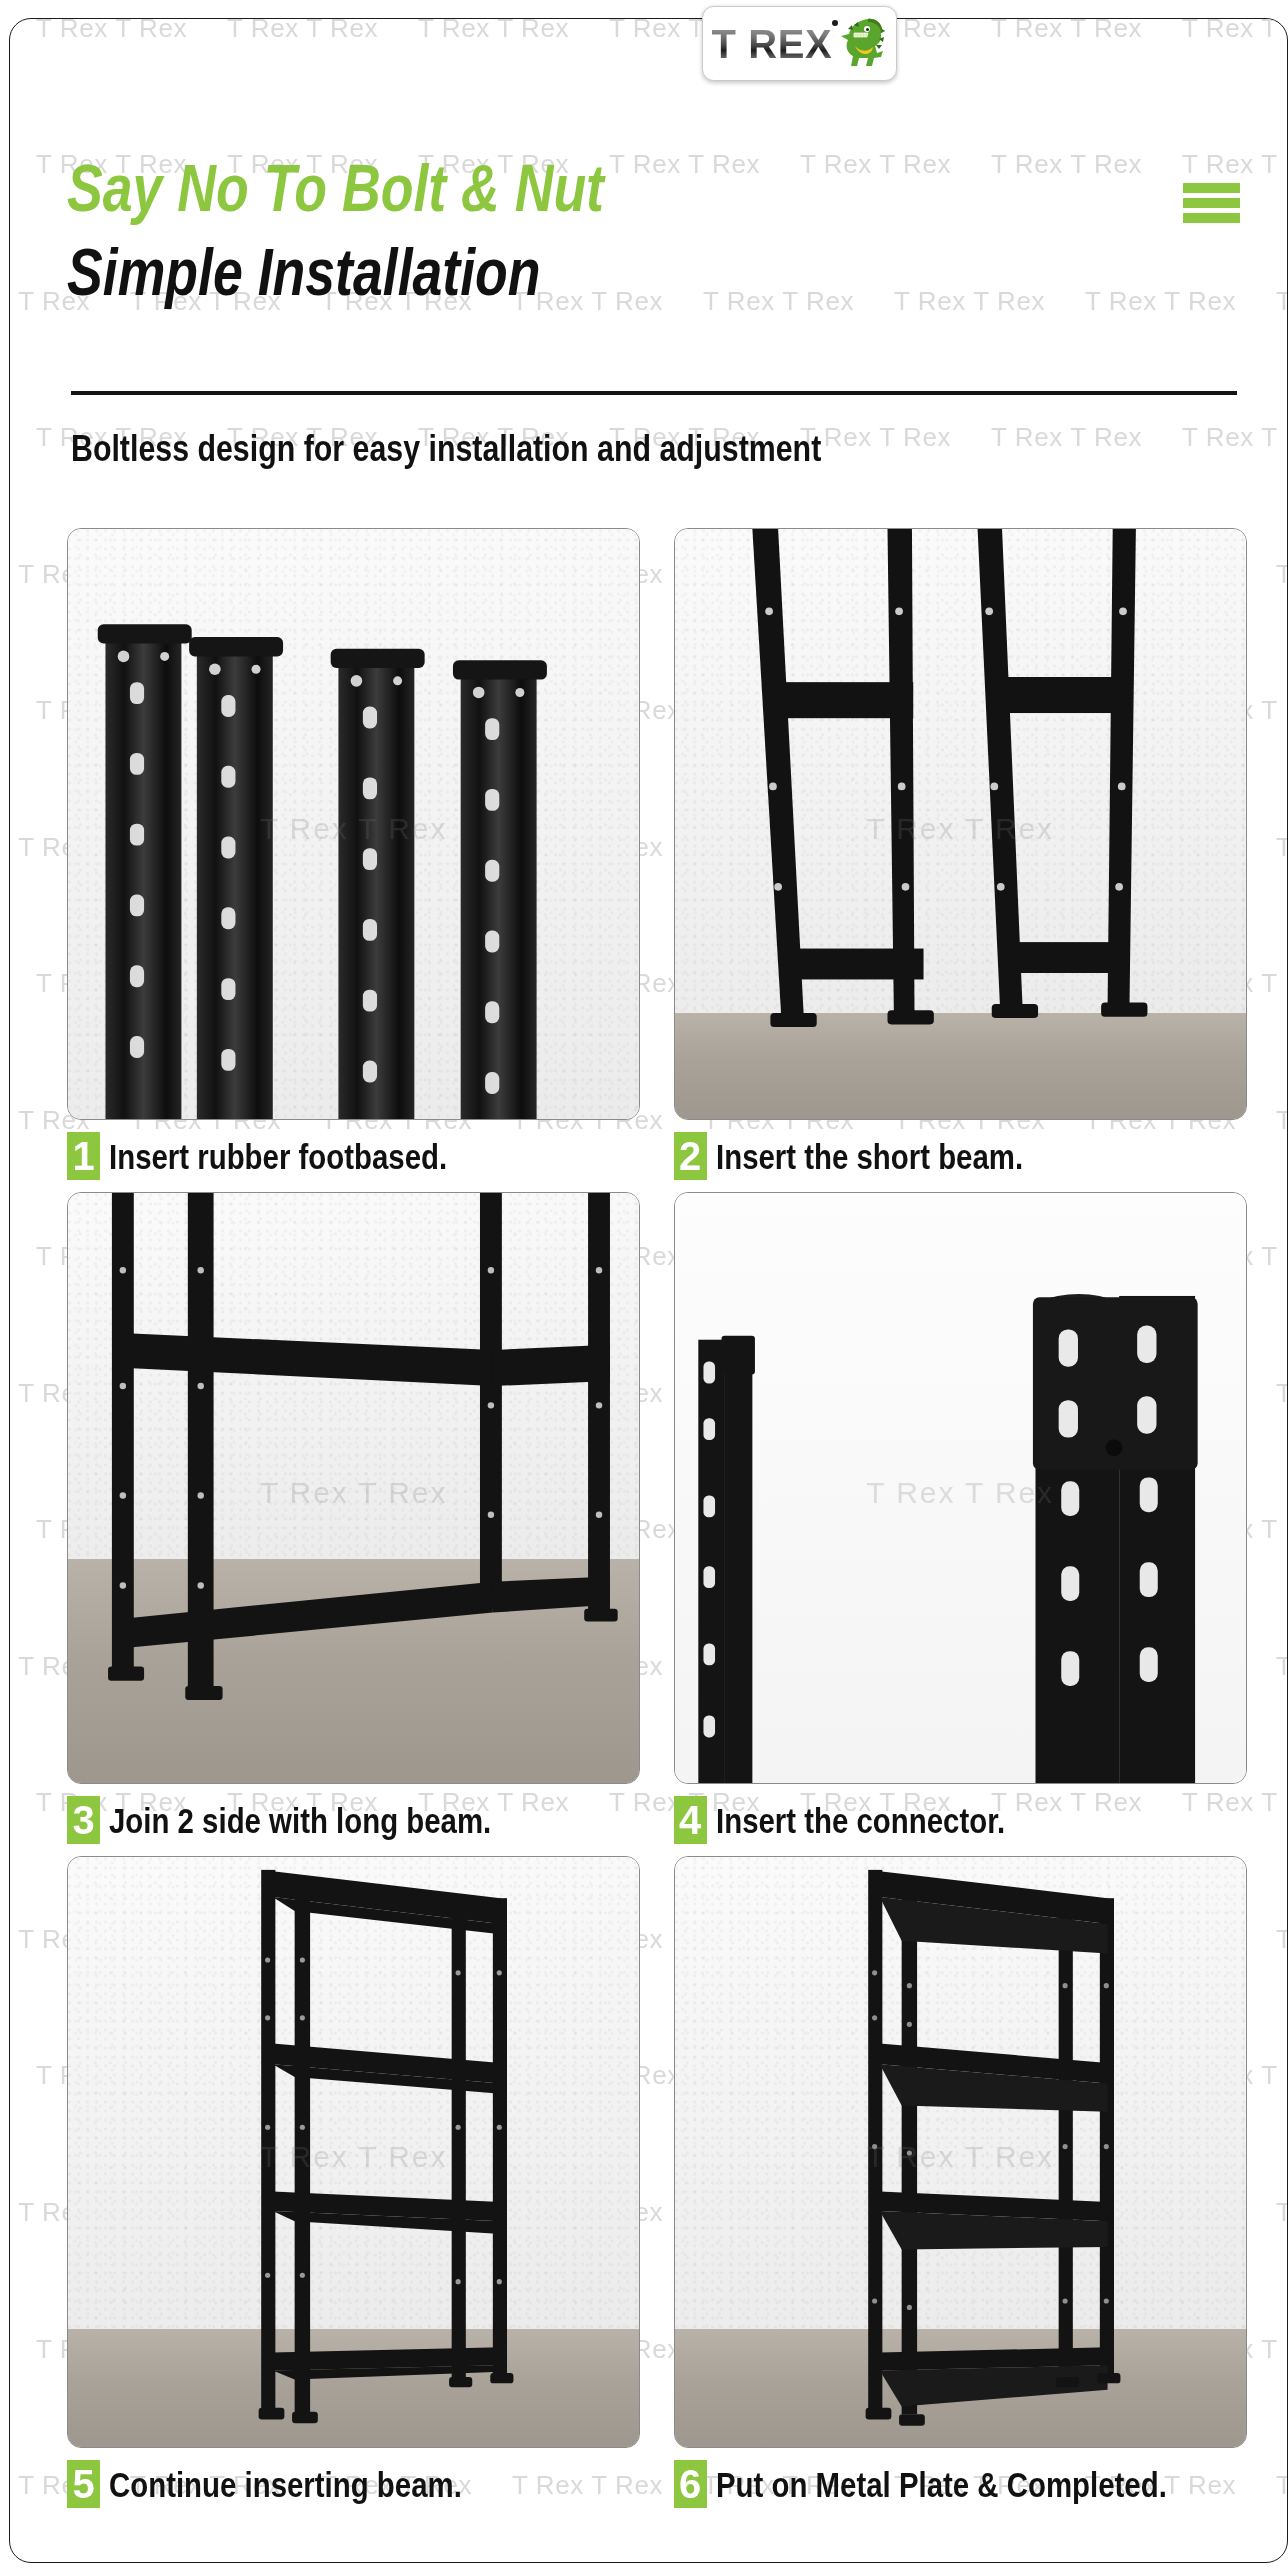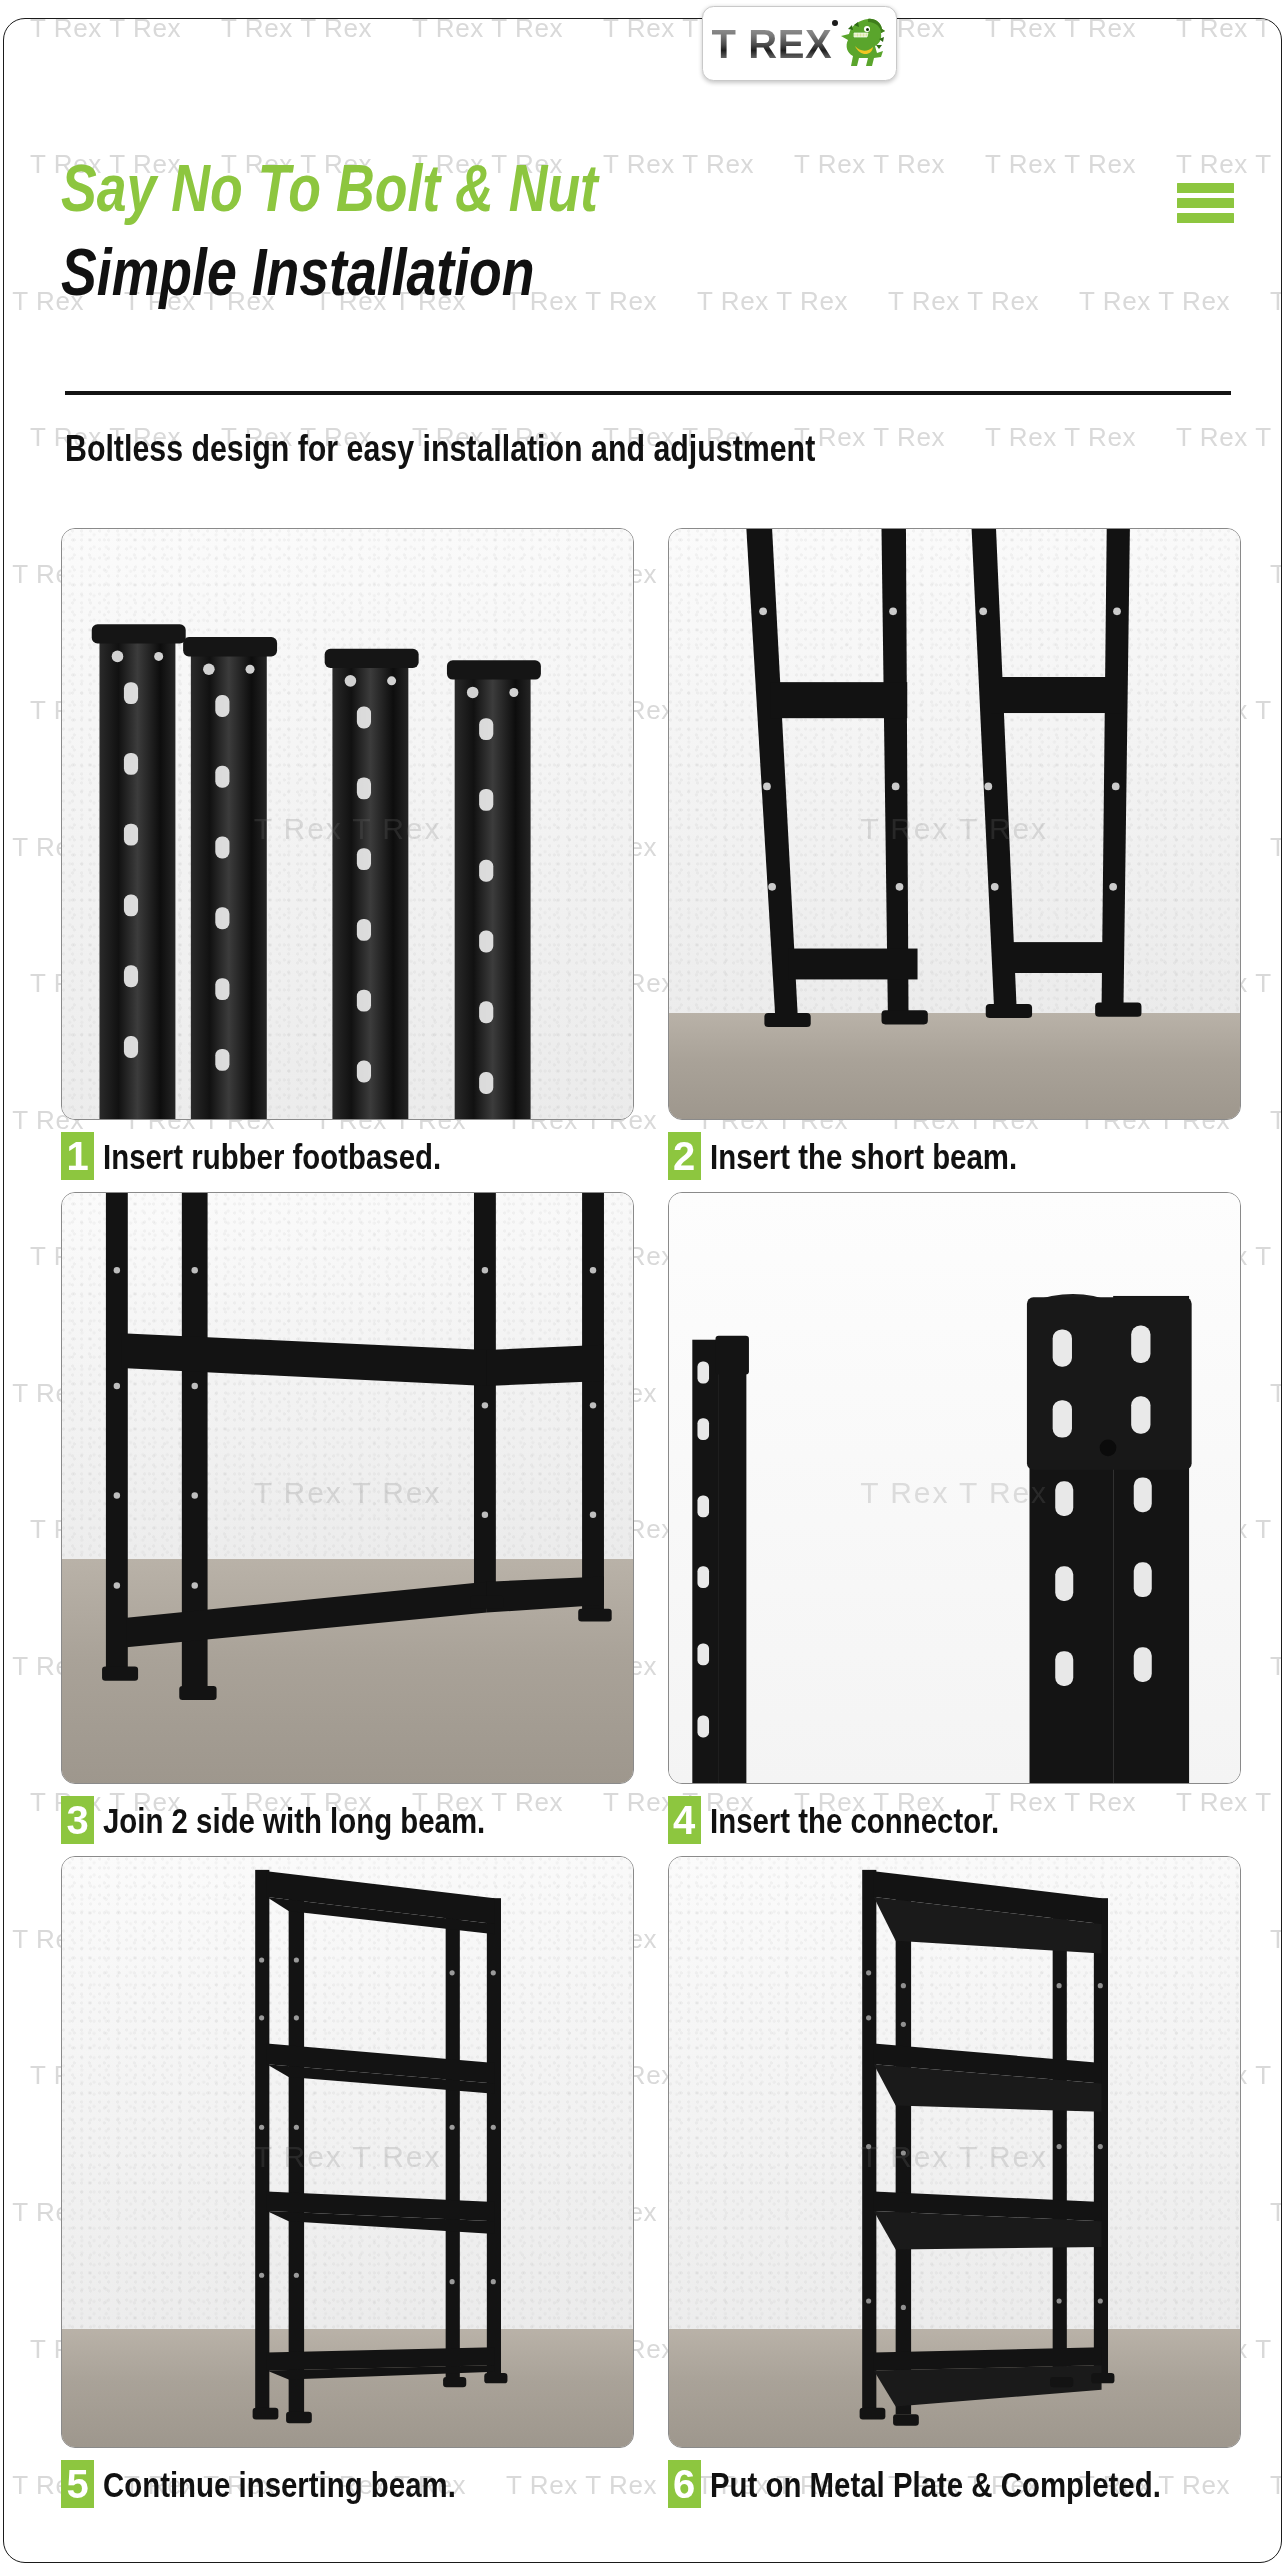--- a/index.html
+++ b/index.html
@@ -4,21 +4,21 @@
 <style>
   html,body{margin:0;padding:0;background:#ffffff;}
   body{
     width:1288px;height:2576px;
     font-family:"Liberation Sans","DejaVu Sans",sans-serif;
     overflow:hidden;position:relative;
   }
 
   
   #page-frame{
-    position:absolute;left:3px;top:18px;
+    position:absolute;left:9px;top:18px;
     width:1279px;height:2545px;
     border:1.9px solid #1b1b1b;border-radius:22px;
     box-sizing:border-box;background:#fff;
     overflow:hidden;
     padding-left:16px;
   }
 
   
   #watermark{
     position:absolute;left:0;top:0;width:1279px;height:2545px;

